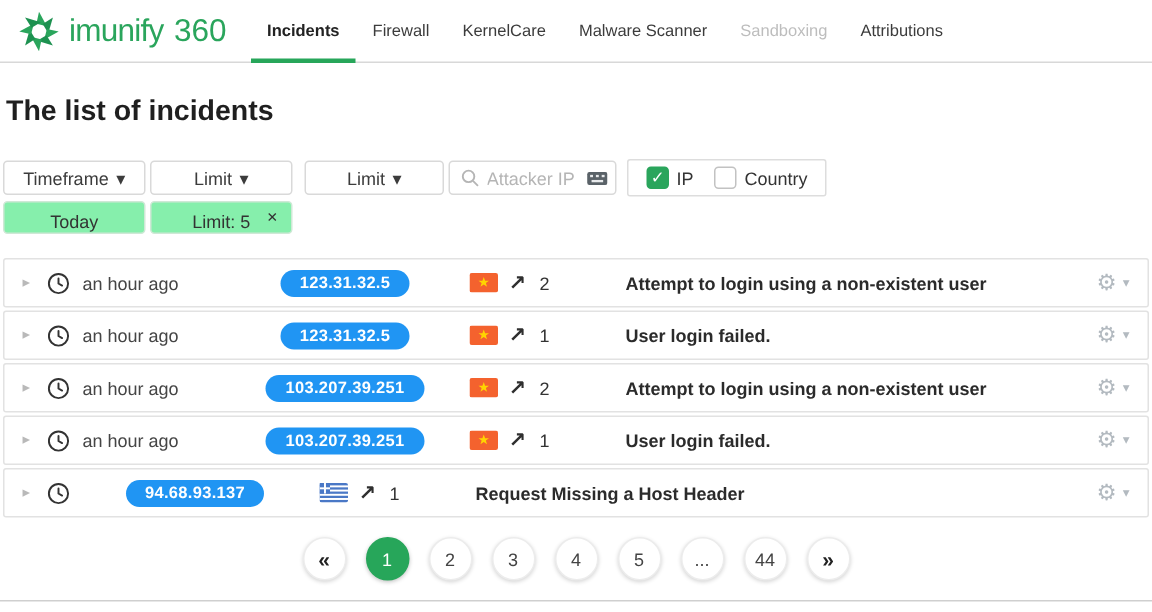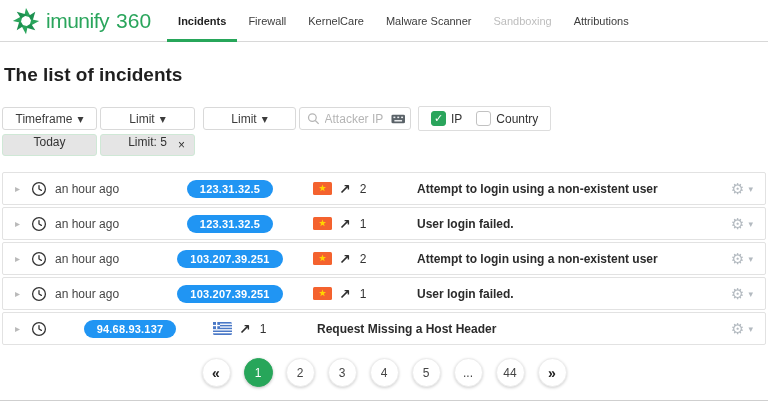--- a/index.html
+++ b/index.html
@@ -36,22 +36,22 @@
                       font-family:inherit; margin-left:5px; }
   .search-box input::placeholder { color:#b5b5b5; }
   .chk-box { height:25px; border:1px solid #ddd; border-radius:2px; display:flex; align-items:center;
              gap:14px; padding:0 12px; margin-left:7px; }
   .chk { display:flex; align-items:center; gap:5px; font-size:12px; color:#333; cursor:pointer; }
   .chk-sq { width:15px; height:15px; border-radius:3px; display:flex; align-items:center;
             justify-content:center; font-size:11px; }
   .chk-sq.on  { background:#2aa55c; color:#fff; border:1px solid #2aa55c; }
   .chk-sq.off { background:#fff; border:1px solid #c2c2c2; color:transparent; }
   .chip-row { margin-top:3px; display:flex; }
-  .chip { width:95px; height:22px; background:#e5e5e5; border:1px solid #cfe8d6; border-radius:3px;
-          display:flex; align-items:flex-start; justify-content:center; font-size:12px; color:#333;
+  .chip { width:95px; height:22px; background:#86efac; border:1px solid #cfe8d6; border-radius:3px;
+          display:flex; align-items:flex-end; justify-content:center; font-size:12px; color:#333;
           margin-right:3px; position:relative; }
   .chip .chip-x { position:absolute; right:9px; top:50%; transform:translateY(-52%);
                   font-size:12px; color:#333; cursor:pointer; line-height:1; }
 
   
   .table { margin:16px 2px 0 2px; }
   .row { height:33px; border:1px solid #e2e2e2; border-radius:2px; background:#fff;
          display:flex; align-items:center; margin-bottom:2px; padding-left:12px; padding-right:12px; }
   .caret { width:16px; color:#b9b9b9; font-size:10px; flex:0 0 auto; cursor:pointer; }
   .clock { width:24px; flex:0 0 auto; display:flex; align-items:center; }

